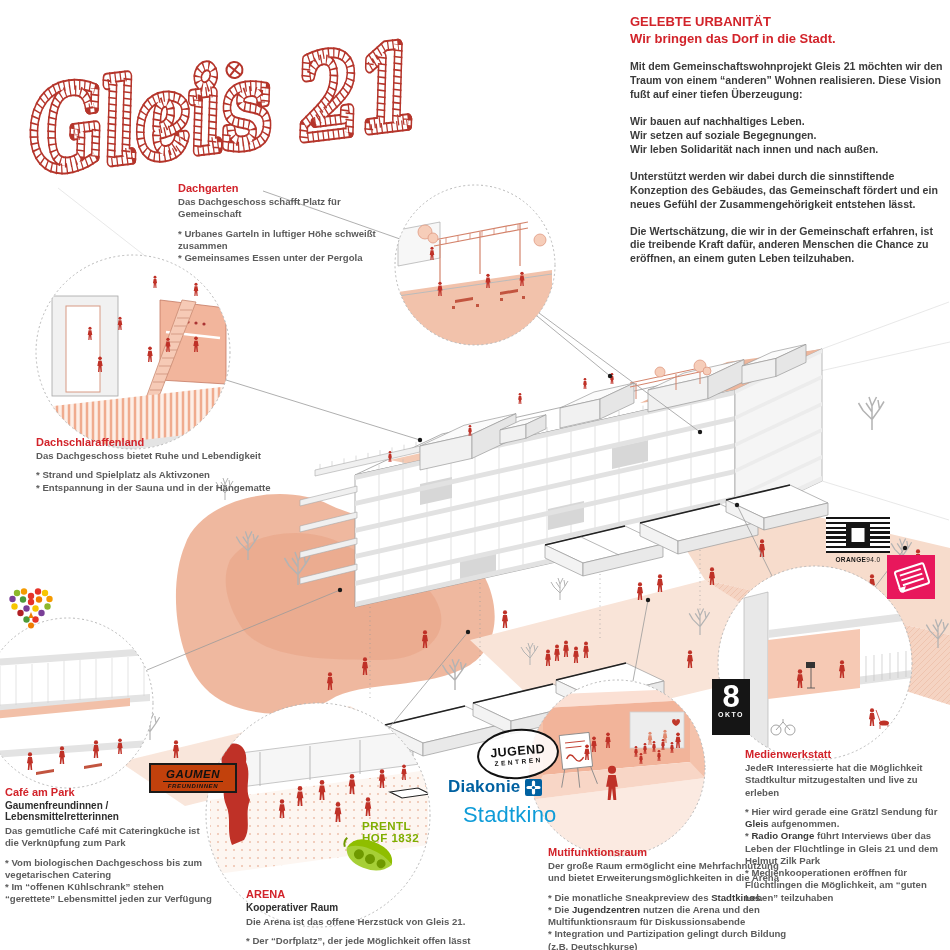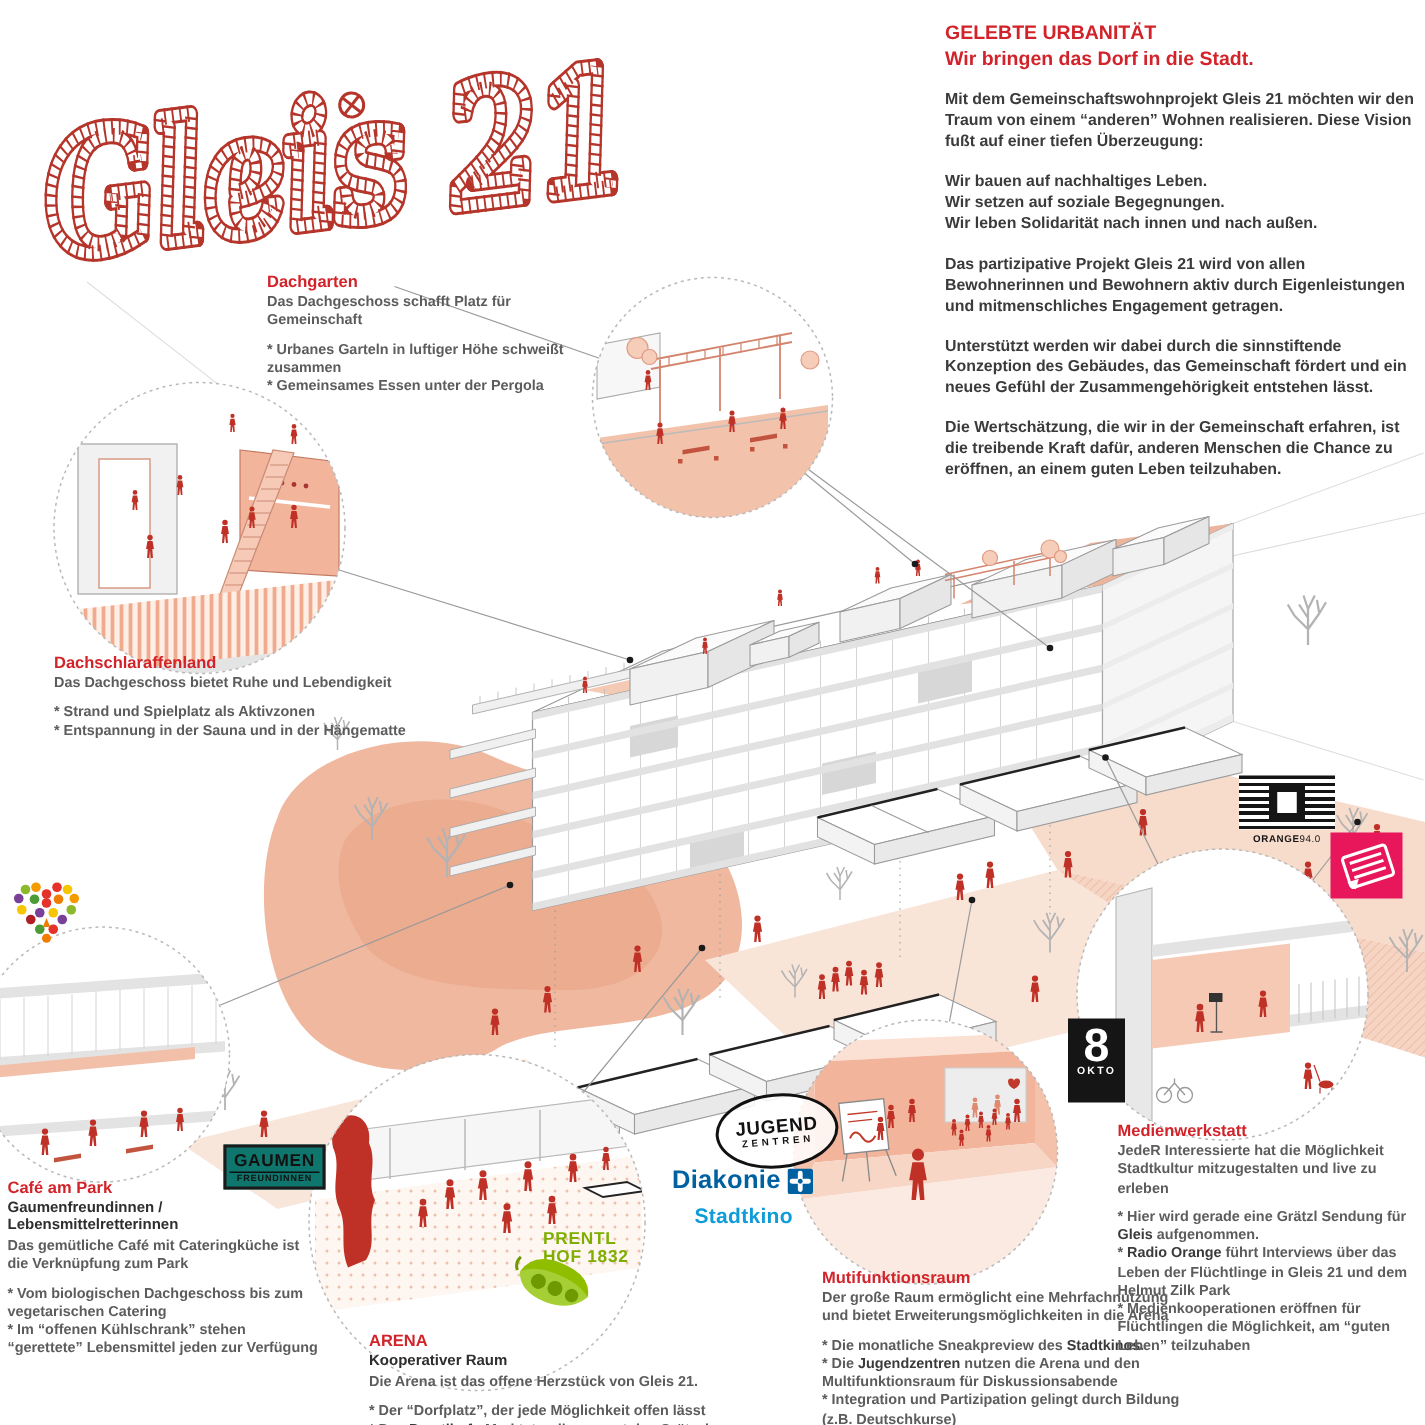--- a/index.html
+++ b/index.html
@@ -18,22 +18,22 @@
   .co-lead{font-size:9.6px;font-weight:bold;color:#5c5c5c;line-height:1.28;margin:2px 0 7px;}
   .co-b{font-size:9.6px;font-weight:bold;color:#5c5c5c;line-height:1.28;}
   .co-b b{color:#3a3a3a;}
   .dachgarten{left:178px;top:182px;width:222px;}
   .schlaraffen{left:36px;top:436px;width:242px;}
   .cafe{left:5px;top:786px;width:208px;}
   .arena{left:210px;top:888px;width:230px;margin-left:36px;}
   .multi{left:548px;top:846px;width:242px;}
   .medien{left:745px;top:748px;width:202px;}
   
-  .gaumen{left:149px;top:763px;width:60px;border:2px solid #1a1a1a;background:#0f766e;
-          text-align:center;padding:3px 2px 2px;}
+  .gaumen{left:149px;top:763px;width:60px;border:2px solid #1a1a1a;background:#c2410c;
+          text-align:center;padding:3px 12px 2px;font-style:italic;}
   .gaumen .g1{font-size:11.5px;font-weight:bold;letter-spacing:.5px;color:#111;border-bottom:1.5px solid #111;padding-bottom:1px;}
   .gaumen .g2{font-size:6px;font-weight:bold;letter-spacing:.6px;color:#111;margin-top:1px;}
   .orangeL{left:820px;top:517px;width:76px;text-align:center;}
   .orangeL .stripes{position:relative;width:64px;height:36px;margin:0 auto;
      background:repeating-linear-gradient(180deg,#151515 0 2.4px,#fff 2.4px 4.8px);}
   .orangeL .sq{position:absolute;left:50%;top:50%;transform:translate(-50%,-50%);
      width:24px;height:26px;background:#151515;}
   .orangeL .sq i{position:absolute;left:50%;top:50%;transform:translate(-50%,-50%);
      width:13px;height:14px;background:#fff;display:block;}
   .orangeL .lbl{font-size:6.5px;color:#151515;margin-top:3px;letter-spacing:.4px;}
@@ -46,21 +46,21 @@
      border-left:4px solid transparent;border-right:4px solid transparent;border-top:6px solid #fff;}
   .okto{left:712px;top:679px;width:38px;height:56px;background:#151515;text-align:center;color:#fff;}
   .okto .eight{font-size:31px;font-weight:bold;line-height:.95;margin-top:3px;}
   .okto .lbl{font-size:7px;font-weight:bold;letter-spacing:1.5px;}
   .jugend{left:477px;top:729px;width:78px;height:46px;border:2.5px solid #111;border-radius:50%;
      transform:rotate(-5deg);display:flex;flex-direction:column;align-items:center;justify-content:center;background:rgba(255,255,255,.85);}
   .jugend .j1{font-size:12.5px;font-weight:bold;letter-spacing:.5px;color:#111;}
   .jugend .j2{font-size:6.5px;font-weight:bold;letter-spacing:2.5px;color:#111;}
   .diakonie{left:408px;top:777px;display:flex;align-items:center;gap:5px;}
   .diakonie .wm{font-size:17px;font-weight:bold;color:#0061a1;letter-spacing:.2px;margin-left:40px;}
-  .stadtkino{left:463px;top:802px;font-size:14px;font-weight:bold;color:#0f9cd8;letter-spacing:.2px;}
+  .stadtkino{left:463px;top:802px;font-size:22px;font-weight:normal;color:#0f9cd8;letter-spacing:.2px;}
   .prentl{left:336px;top:812px;width:96px;height:74px;}
   .prentl .t{position:absolute;left:26px;top:8px;color:#7fae00;font-weight:bold;font-size:11.5px;line-height:1.05;letter-spacing:.5px;}
   .fruitheart{left:6px;top:583px;}
 </style>
 </head>
 <body>
 
 <svg id="scene" width="950" height="950" viewBox="0 0 950 950">
   <defs>
     <g id="pf">
@@ -486,21 +486,20 @@
   </g>
 </svg>
 
 <div class="blk intro">
   <div class="h">GELEBTE URBANITÄT</div>
   <div class="h h2">Wir bringen das Dorf in die Stadt.</div>
   <p>Mit dem Gemeinschaftswohnprojekt Gleis 21 möchten wir den Traum von einem “anderen” Wohnen realisieren. Diese Vision fußt auf einer tiefen Überzeugung:</p>
   <p>Wir bauen auf nachhaltiges Leben.
 Wir setzen auf soziale Begegnungen.
 Wir leben Solidarität nach innen und nach außen.</p>
-  <p>Das partizipative Projekt Gleis 21 wird von allen Bewohnerinnen und Bewohnern aktiv durch Eigenleistungen und mitmenschliches Engagement getragen.</p>
   <p>Unterstützt werden wir dabei durch die sinnstiftende Konzeption des Gebäudes, das Gemeinschaft fördert und ein neues Gefühl der Zusammengehörigkeit entstehen lässt.</p>
   <p>Die Wertschätzung, die wir in der Gemeinschaft erfahren, ist die treibende Kraft dafür, anderen Menschen die Chance zu eröffnen, an einem guten Leben teilzuhaben.</p>
 </div>
 
 <div class="blk dachgarten">
   <div class="co-title">Dachgarten</div>
   <div class="co-lead">Das Dachgeschoss schafft Platz für Gemeinschaft</div>
   <div class="co-b">* Urbanes Garteln in luftiger Höhe schweißt zusammen</div>
   <div class="co-b">* Gemeinsames Essen unter der Pergola</div>
 </div>

